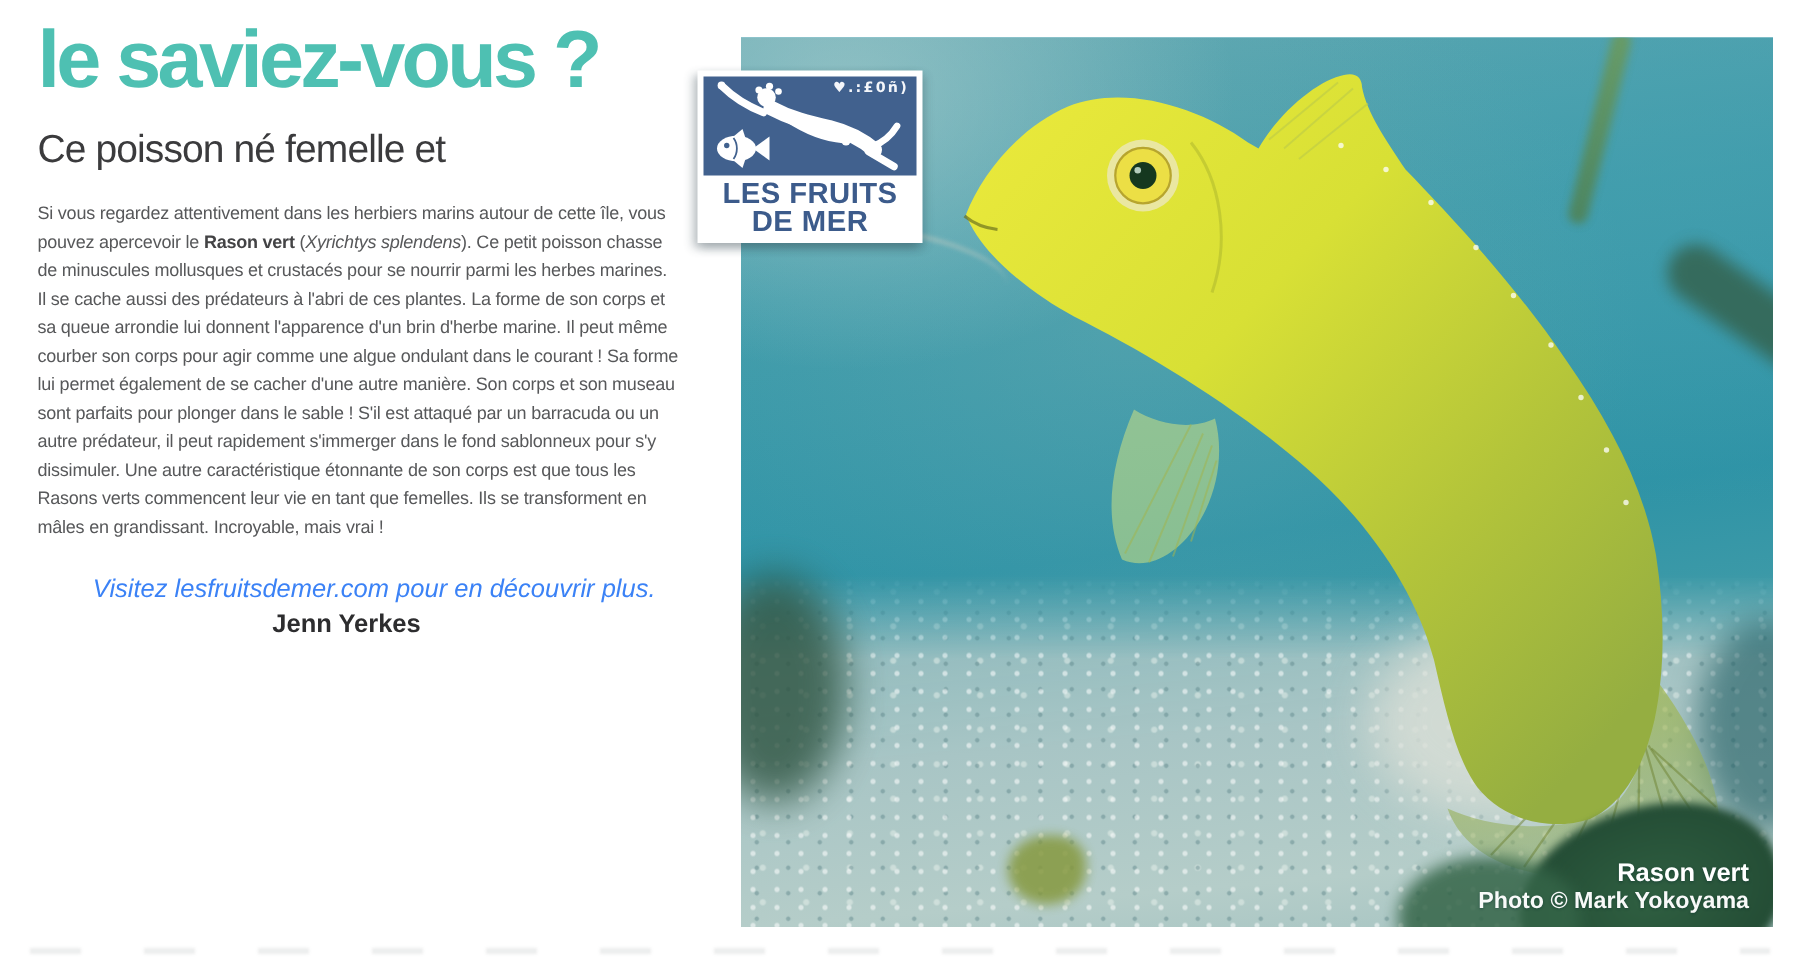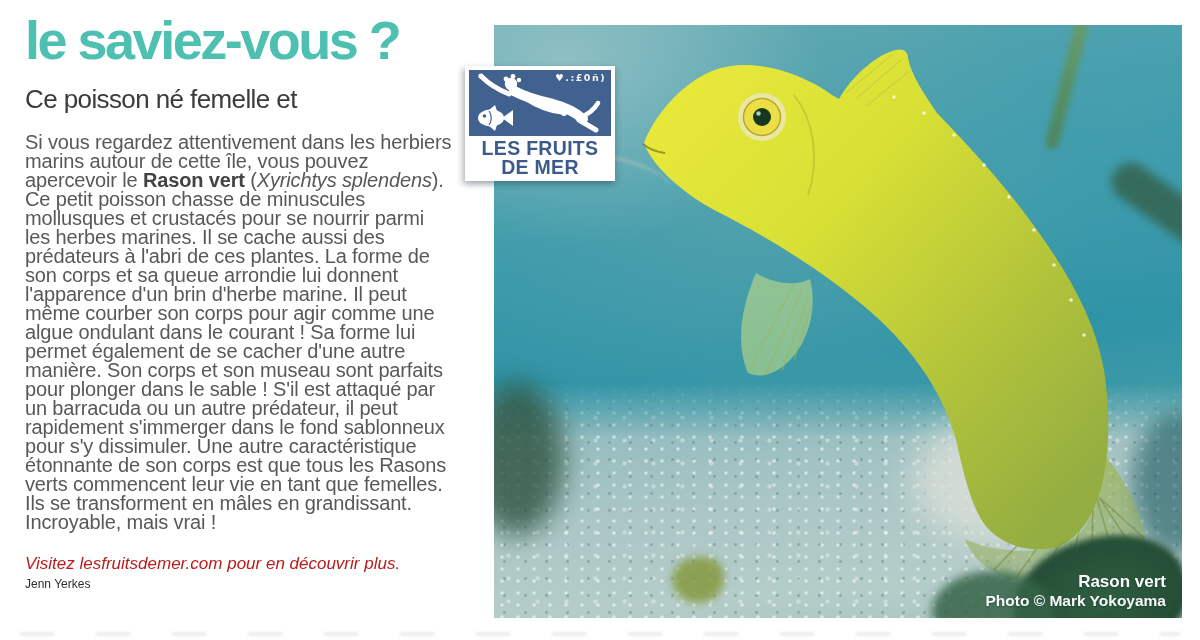--- a/index.html
+++ b/index.html
@@ -6,29 +6,29 @@
   .page{position:relative;width:1200px;height:640px;background:#ffffff;overflow:hidden;
         font-family:"Liberation Sans", sans-serif;}
 
   
   .left-col{position:absolute;left:25px;top:12px;width:434px;}
   .page-title{margin:0;font-size:54px;font-weight:bold;color:#4ec0b2;
               letter-spacing:-2.5px;line-height:1.06;}
   .subtitle{margin-top:14px;font-size:26px;font-weight:normal;color:#3b3b3d;
             line-height:1.24;letter-spacing:-0.6px;}
   .subtitle div{white-space:nowrap;}
-  .body-text{margin:18px 16px 0 0;font-size:20px;line-height:19px;color:#57585a;
+  .body-text{margin:18px 16px 0 0;font-size:12px;line-height:19px;color:#57585a;
              width:428px;letter-spacing:-0.15px;}
   .seg-normal{font-weight:normal;font-style:normal;}
   .seg-bold{font-weight:bold;color:#434345;}
   .seg-italic{font-style:italic;}
-  .visit-note{margin-top:22px;width:412px;text-align:left;font-style:italic;
-              font-size:17px;color:#b91c1c;}
-  .byline{margin-top:3px;width:412px;text-align:left;font-weight:normal;
-          font-size:12px;color:#2d2d2f;}
+  .visit-note{margin-top:22px;width:412px;text-align:right;font-style:italic;
+              font-size:17px;color:#3b82f6;}
+  .byline{margin-top:3px;width:412px;text-align:center;font-weight:bold;
+          font-size:17px;color:#2d2d2f;}
 
   
   .photo{position:absolute;left:494px;top:25px;width:688px;height:593px;
          overflow:hidden;background:#2e93a6;}
   .photo .layer{position:absolute;}
   .water{inset:0;z-index:0;background:
       radial-gradient(ellipse 420px 300px at 10% 6%, rgba(175,208,208,0.6), transparent 62%),
       radial-gradient(ellipse 520px 390px at 38% 32%, rgba(120,175,178,0.35), transparent 65%),
       radial-gradient(ellipse 430px 330px at 92% 14%, rgba(70,160,176,0.5), transparent 70%),
       linear-gradient(172deg, #63a9b2 0%, #3f9cab 26%, #2e93a6 55%, #4aa0a9 78%, #93bfc0 100%);}
@@ -65,21 +65,21 @@
   .leaf-round2{left:438px;top:546px;width:122px;height:82px;z-index:4;
       background:#356548;border-radius:50%;filter:blur(5px);opacity:.85;}
   .caption{position:absolute;right:16px;bottom:8px;z-index:6;text-align:right;
       color:#ffffff;text-shadow:0 1px 2px rgba(0,40,45,0.45);}
   .caption-title{font-size:17px;font-weight:bold;line-height:19px;}
   .caption-credit{font-size:15.5px;font-weight:bold;line-height:19px;opacity:.97;}
 
   
   .logo{position:absolute;left:465px;top:47px;width:142px;z-index:10;
       background:#ffffff;padding:4px 4px 2px 4px;
-      box-shadow:-3px 3px 6px rgba(40,60,70,0.3), 2px 3px 6px rgba(40,60,70,0.2);margin-top:19px;}
+      box-shadow:-3px 3px 6px rgba(40,60,70,0.3), 2px 3px 6px rgba(40,60,70,0.2);}
   .logo-art{position:relative;height:66px;background:#41618e;overflow:hidden;}
   .logo-art svg{position:absolute;inset:0;}
   .logo-symbols{position:absolute;top:2px;right:5px;color:#f4f6fa;font-size:9.5px;
       letter-spacing:1.5px;font-weight:bold;font-family:"DejaVu Sans", sans-serif;}
   .logo-words{text-align:center;color:#3c5b8b;font-family:Liberation Sans, sans-serif;
       font-weight:bold;font-size:19.5px;line-height:19px;letter-spacing:0.3px;
       padding:3px 0 2px 0;}
 
   
   .bottom-artifacts{position:absolute;left:20px;top:632px;width:1160px;height:4px;z-index:1;

